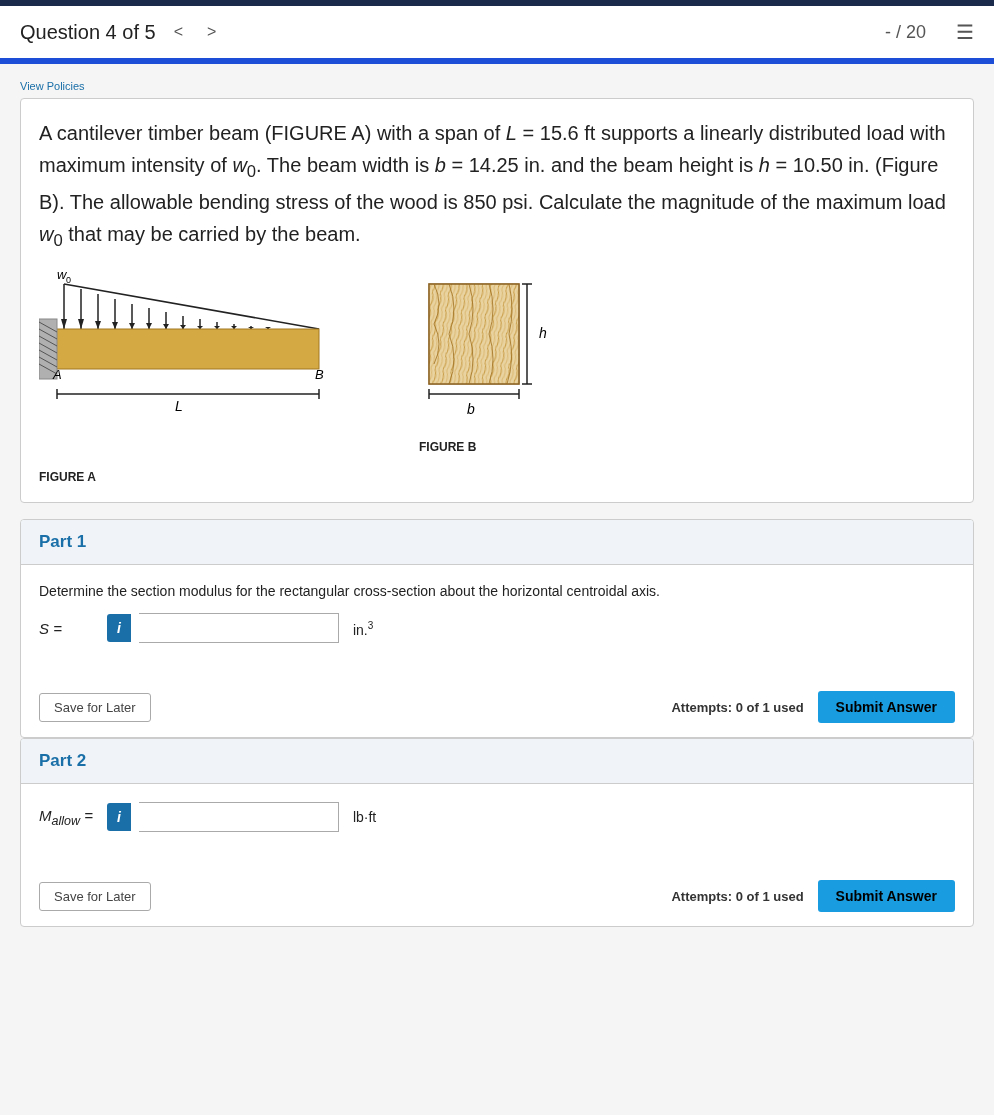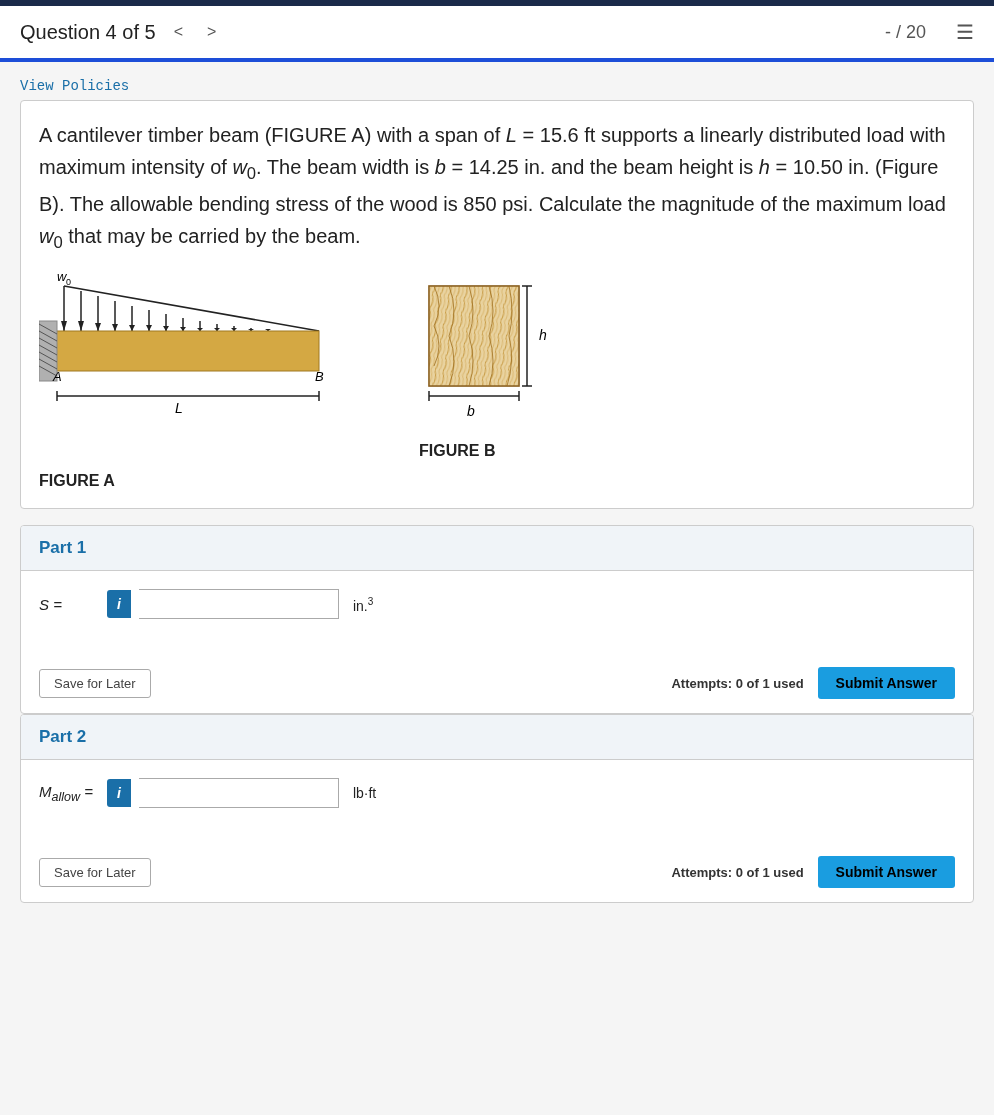--- a/index.html
+++ b/index.html
@@ -10,21 +10,21 @@
       height: 6px;
       width: 100%;
     }
 
     .header {
       background: #fff;
       padding: 14px 20px;
       display: flex;
       align-items: center;
       justify-content: space-between;
-      border-bottom: 4px solid #1d4ed8;
+      border-bottom: 6px solid #1d4ed8;
     }
 
     .header-left {
       display: flex;
       align-items: center;
       gap: 12px;
     }
 
     .question-title {
       font-size: 20px;
@@ -58,26 +58,25 @@
       cursor: pointer;
     }
 
     .content {
       max-width: 994px;
       padding: 16px 20px;
     }
 
     .view-policies {
       color: #1a6fa8;
-      font-size: 14px;
+      font-size: 11px;
       cursor: pointer;
       text-decoration: none;
       display: block;
       margin-bottom: 6px;
-      font-family: Liberation Mono, monospace;
     }
 
     .current-attempt {
       font-size: 14px;
       font-weight: bold;
       margin-bottom: 14px;
     }
 
     .question-box {
       background: #fff;
@@ -108,21 +107,21 @@
 
     .figure-b {
       display: flex;
       flex-direction: column;
       align-items: flex-start;
       margin-top: 10px;
     }
 
     .figure-label {
       font-weight: bold;
-      font-size: 16px;
+      font-size: 12px;
       margin-top: 6px;
     }
 
     .part-section {
       background: #fff;
       border: 1px solid #ccc;
       border-radius: 4px;
       overflow: hidden;
     }
 
@@ -372,20 +371,21 @@
         <div class="figure-label">FIGURE B</div>
       </div>
     </div>
   </div>
 
   <div class="part-section">
     <div class="part-header">
       <span class="part-title">Part 1</span>
     </div>
     <div class="part-body">
+      <div class="part-question-text">Determine the section modulus for the rectangular cross-section about the horizontal centroidal axis.</div>
       <div class="input-row">
         <span class="equation-label"><i>S</i> =</span>
         <button class="info-btn">i</button>
         <input class="answer-input" type="text" value="" style="">
         <span class="unit-label">in.<sup>3</sup></span>
       </div>
     </div>
     <div class="part-footer">
       <button class="save-later-btn">Save for Later</button>
       <div class="footer-right">

